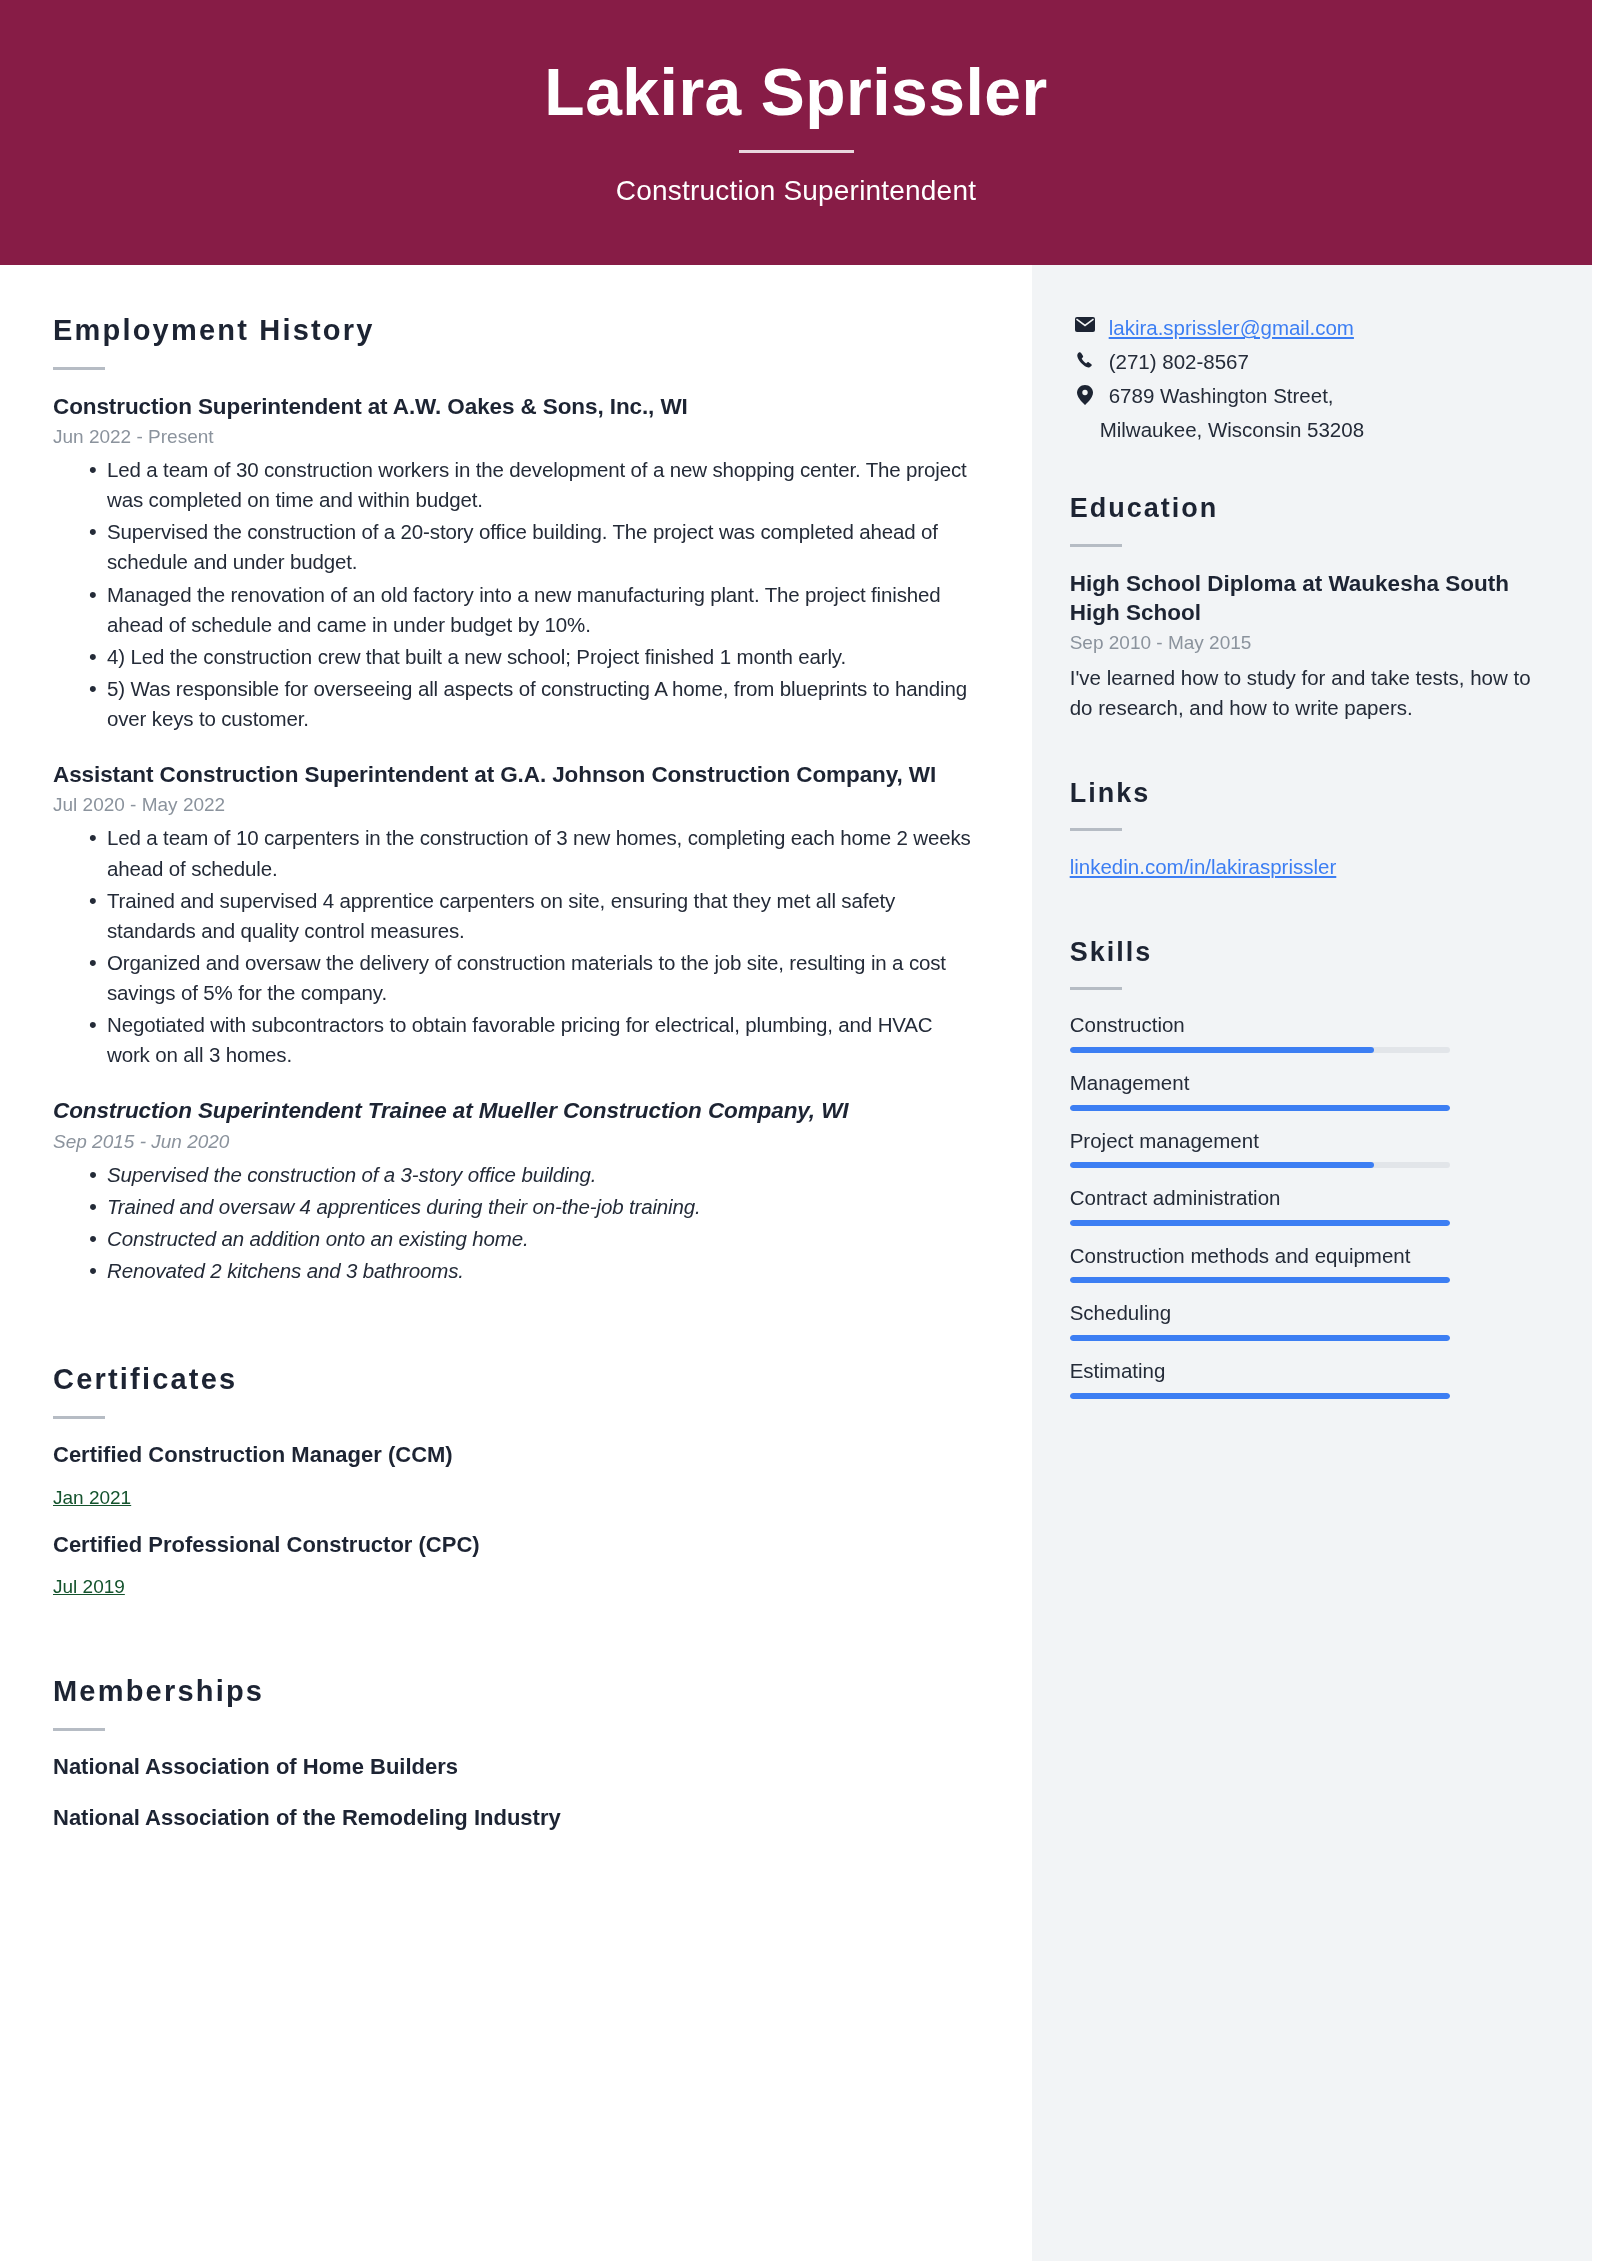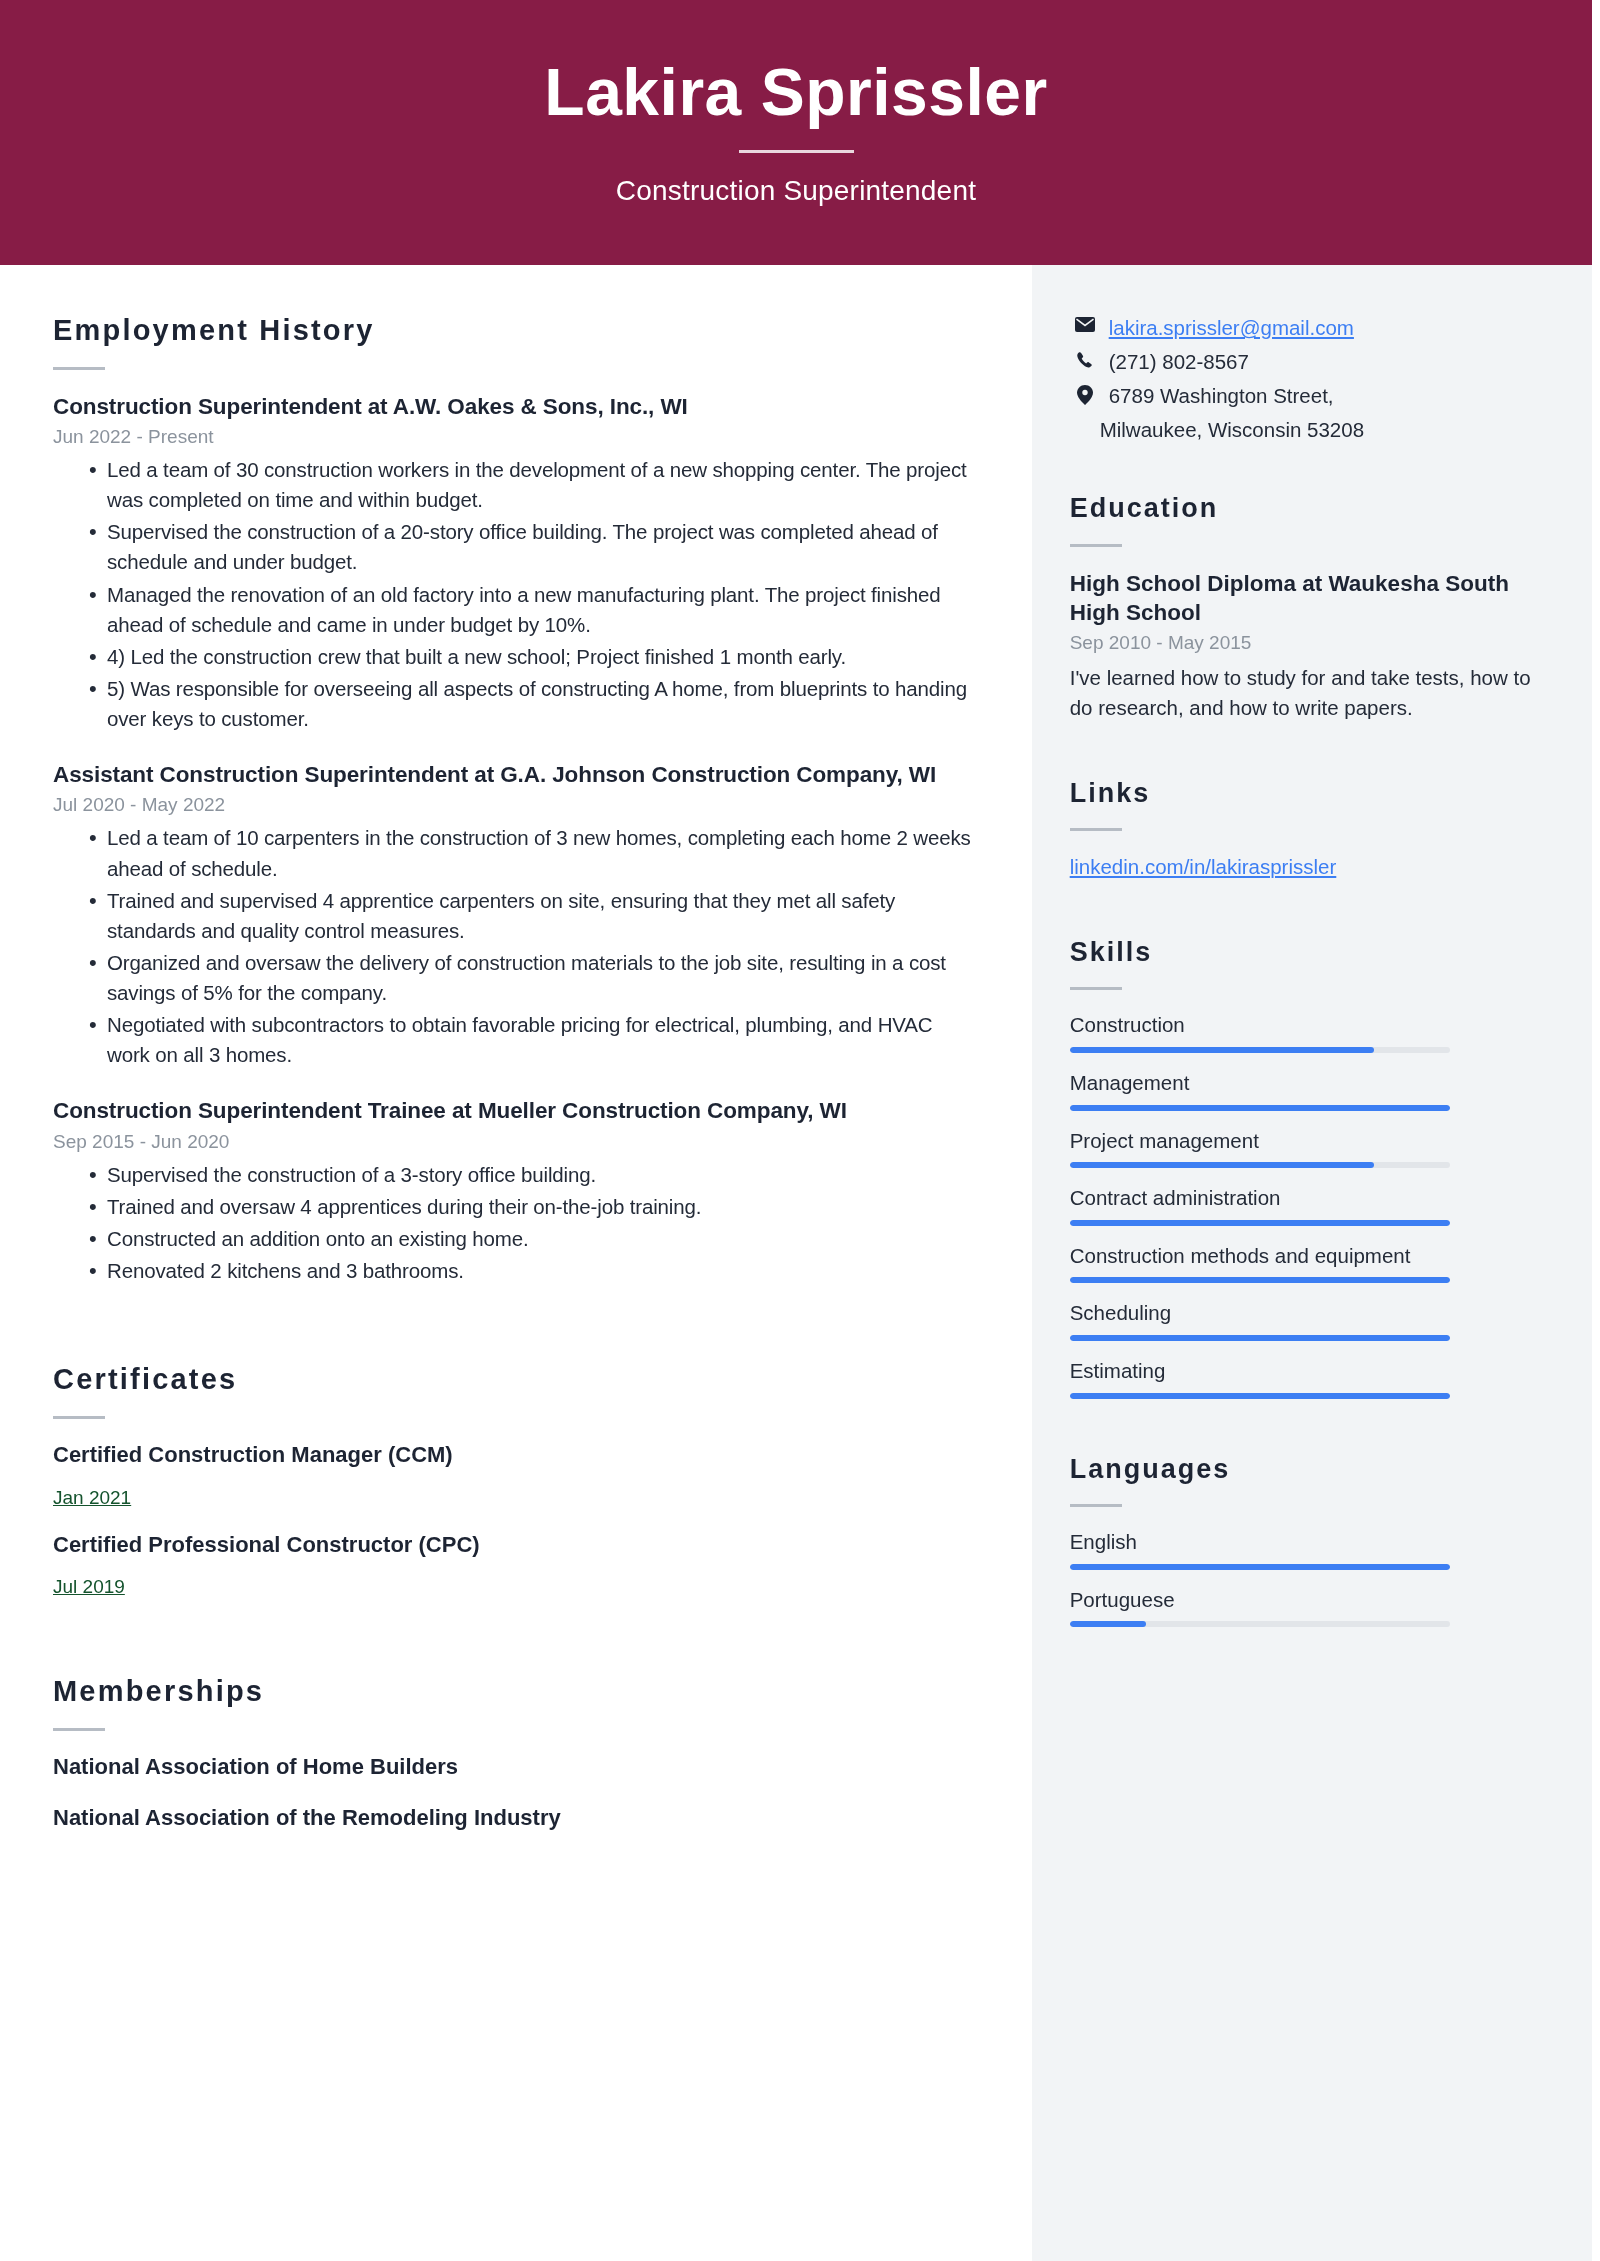--- a/index.html
+++ b/index.html
@@ -67,21 +67,21 @@
   .sec-title.side { font-size:27px; letter-spacing:2px; }
   .sec-rule {
     width:52px;
     height:3px;
     background:#b6bcc4;
     margin:19px 0 22px 0;
   }
 
   
   .entry { margin-bottom:26px; }
-  .entry:last-child { margin-bottom:4px; }
+  .entry:last-child { margin-bottom:4px;font-style:italic; }
   .entry-title {
     font-size:22.5px;
     font-weight:bold;
     line-height:1.3;
     color:#1d2433;
     letter-spacing:-0.1px;
   }
   .entry-date {
     font-size:19px;
     color:#8b939d;
@@ -383,33 +383,16 @@
         <div class="bar-item">
           <div class="bar-label">Estimating</div>
           <div class="bar-track" style="background: rgb(226, 229, 233);">
               <div class="bar-fill" style="width: 100%; background: rgb(60, 126, 243);"></div>
             </div>
         </div>
       </div>
 
       <div class="gap-md"></div>
 
-      <div class="sec">
-        <div class="sec-title side">Languages</div>
-        <div class="sec-rule"></div>
-
-        <div class="bar-item">
-          <div class="bar-label">English</div>
-          <div class="bar-track" style="background: rgb(226, 229, 233);">
-              <div class="bar-fill" style="width: 100%; background: rgb(60, 126, 243);"></div>
-            </div>
-        </div>
-        <div class="bar-item">
-          <div class="bar-label">Portuguese</div>
-          <div class="bar-track" style="background: rgb(226, 229, 233);">
-              <div class="bar-fill" style="width: 20%; background: rgb(60, 126, 243);"></div>
-            </div>
-        </div>
-      </div>
 
     </div>
   </div>
 </div>
 
 </body></html>

